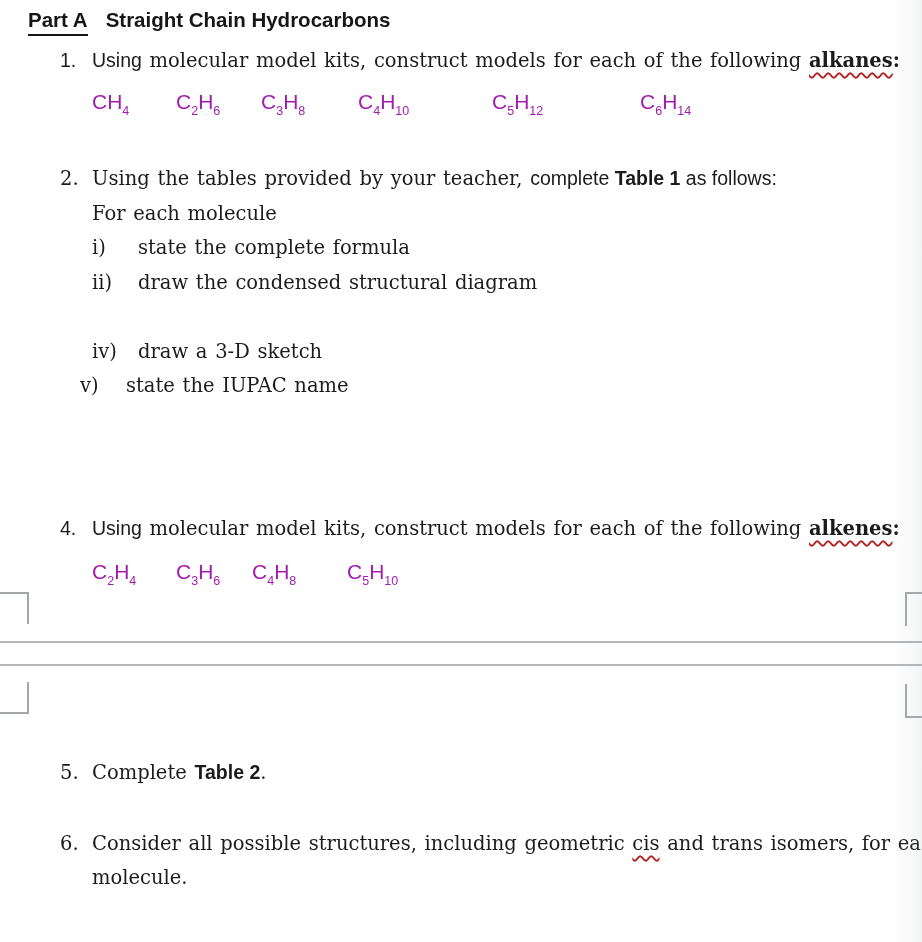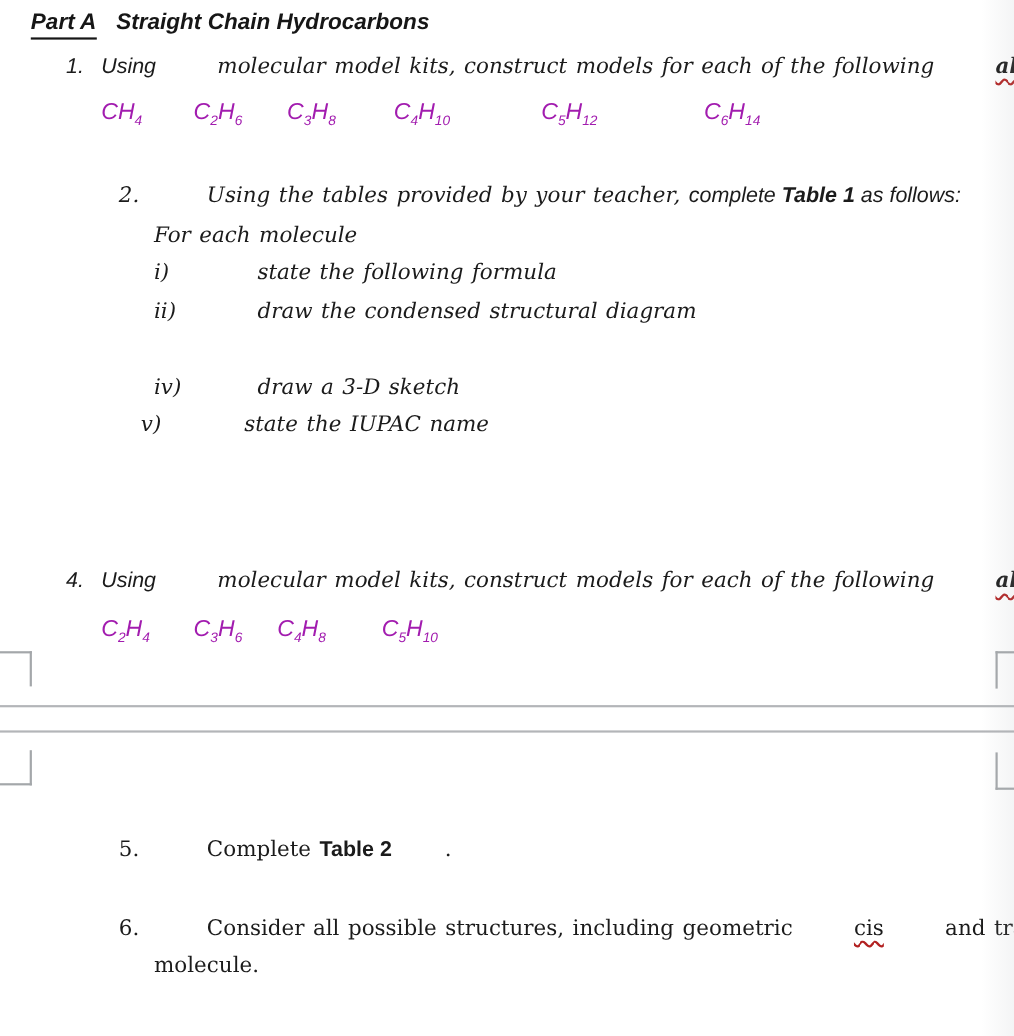--- a/index.html
+++ b/index.html
@@ -1,21 +1,21 @@
 <!DOCTYPE html>
 <html><head>
 <meta charset="utf-8">
 <style>
   html,body{margin:0;padding:0;}
   body{
     width:922px;height:942px;position:relative;background:#ffffff;
     color:#1b1b1b;overflow:hidden;
     font-family:"DejaVu Serif",serif;font-size:19.5px;
   }
-  .serif{font-family:"DejaVu Serif",serif;word-spacing:1.5px;padding-left:48px;}
+  .serif{font-family:"DejaVu Serif",serif;word-spacing:1.5px;}
   .sans{font-family:"Liberation Sans",sans-serif;}
   .b{font-weight:700;}
   .line{position:absolute;white-space:nowrap;line-height:24px;}
   .num{display:inline-block;width:32px;}
   .marker{display:inline-block;width:46px;}
   .sq{
     text-decoration-line:underline;text-decoration-style:wavy;
     text-decoration-color:#b22222;text-decoration-thickness:2px;
     text-underline-offset:5px;
   }
@@ -37,21 +37,21 @@
   #mark-bl{left:0;top:592px;width:29px;height:32px;border-top-width:2px;border-right-width:2px;}
   #mark-br{left:905px;top:592px;width:17px;height:34px;border-top-width:2px;border-left-width:2px;}
   #mark-tl{left:0;top:682px;width:29px;height:32px;border-bottom-width:2px;border-right-width:2px;}
   #mark-tr{left:905px;top:684px;width:17px;height:34px;border-bottom-width:2px;border-left-width:2px;}
   #right-shade{position:absolute;right:0;top:0;width:30px;height:942px;pointer-events:none;
     background:linear-gradient(90deg,rgba(175,180,185,0) 0%,rgba(175,180,185,0.14) 100%);}
 </style>
 </head>
 <body>
 
-<div style="position:absolute;left:0;top:0;width:922px;height:641px;font-style:italic;">
+<div style="position:absolute;left:0;top:0;width:922px;height:641px;">
 
   <div id="title">
     <span class="part">Part A</span><span>Straight Chain Hydrocarbons</span>
   </div>
 
   <div class="line" style="left:60px;top:48px;">
     <span class="num sans">1.</span><span class="sans">Using</span><span class="serif"> molecular model kits, construct models for each of the following </span><span class="serif b sq">alkanes</span><span class="serif b">:</span>
   </div>
 
   <div class="frow" style="top:90px;">
@@ -63,21 +63,21 @@
     <span class="formula" style="left:640px"><span>C</span><sub>6</sub><span>H</span><sub>14</sub></span>
   </div>
 
   <div class="line" style="left:60px;top:166px;">
     <span class="num serif">2.</span><span class="serif">Using the tables provided by your teacher, </span><span class="sans">complete </span><span class="sans b">Table 1</span><span class="sans"> as follows:</span>
   </div>
 
   <div class="line serif" style="left:92px;top:202px;">For each molecule</div>
 
   <div class="line" style="left:92px;top:236px;">
-    <span class="marker serif">i)</span><span class="serif">state the following formula</span>
+    <span class="marker serif">i)</span><span class="serif">state the complete formula</span>
   </div>
   <div class="line" style="left:92px;top:271px;">
     <span class="marker serif">ii)</span><span class="serif">draw the condensed structural diagram</span>
   </div>
   <div class="line" style="left:92px;top:340px;">
     <span class="marker serif">iv)</span><span class="serif">draw a 3-D sketch</span>
   </div>
   <div class="line" style="left:80px;top:374px;">
     <span class="marker serif">v)</span><span class="serif">state the IUPAC name</span>
   </div>

